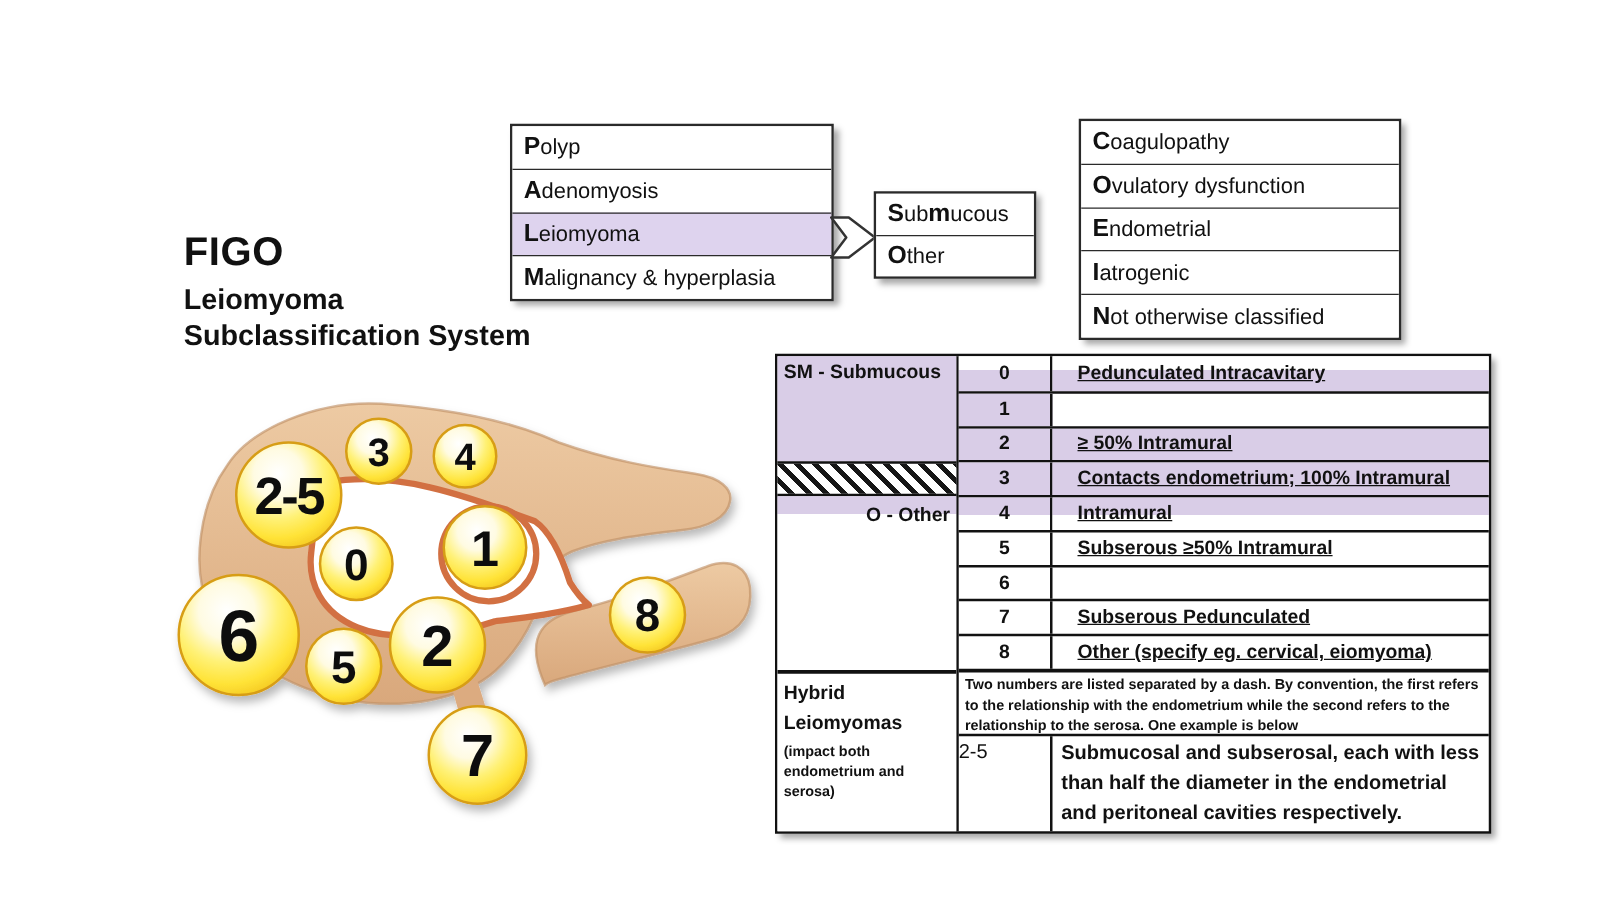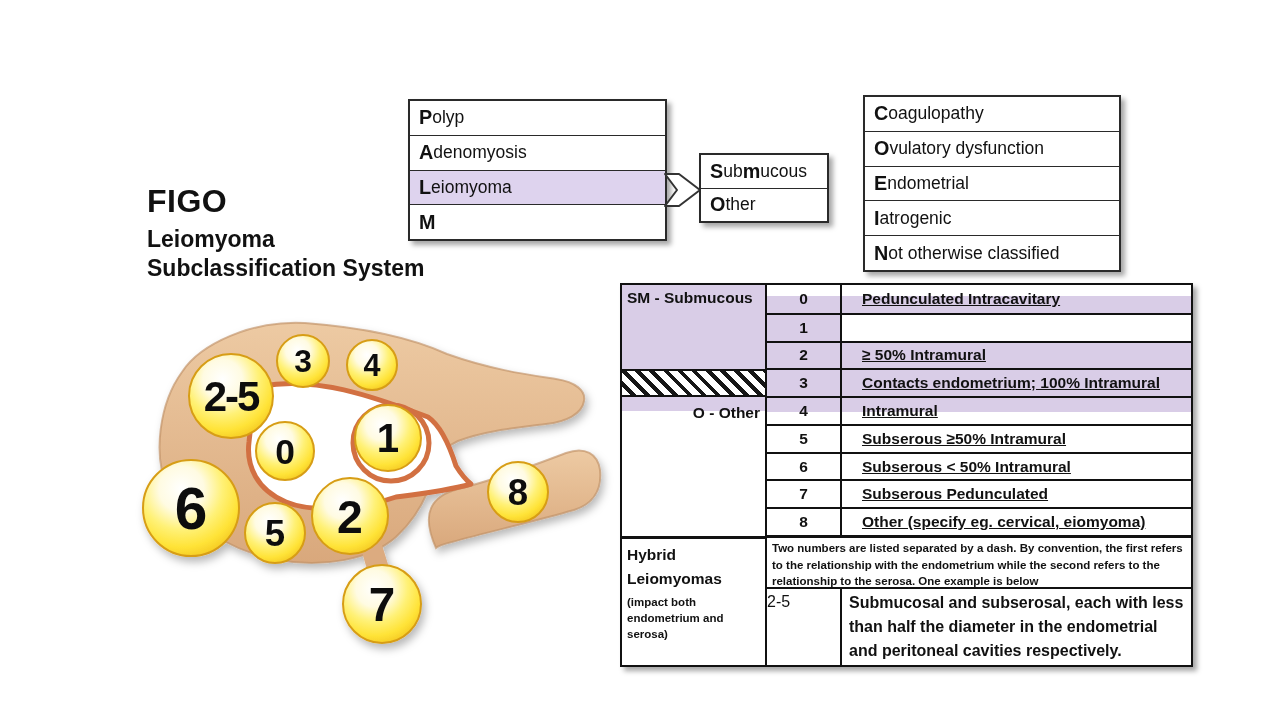--- a/index.html
+++ b/index.html
@@ -137,20 +137,21 @@
       <div class="lrow">
         <span class="fl">A</span>
         <span>denomyosis</span>
       </div>
       <div class="lrow hl">
         <span class="fl">L</span>
         <span>eiomyoma</span>
       </div>
       <div class="lrow">
         <span class="fl">M</span>
+        <span>alignancy &amp; hyperplasia</span>
       </div>
     </div>
 
   <svg class="layer arrow" width="44" height="54" viewBox="0 0 44 54">
     <polygon points="3,11 17,11 38,27 17,43 3,43 15,27" fill="#ffffff" stroke="#333333" stroke-width="2" stroke-linejoin="round"></polygon>
   </svg>
 
   <div class="layer lbox branch-box" id="branch-box">
       <div class="lrow">
         <span class="fl">S</span>
@@ -211,21 +212,20 @@
             <div class="tnum tint-full">3</div>
             <div class="tdesc tint-full">Contacts endometrium; 100% Intramural</div>
           </div><div class="trow">
             <div class="tnum tint-bottom">4</div>
             <div class="tdesc tint-bottom">Intramural</div>
           </div><div class="trow">
             <div class="tnum">5</div>
             <div class="tdesc">Subserous ≥50% Intramural</div>
           </div><div class="trow">
             <div class="tnum">6</div>
-            <div class="tdesc">Subserous &lt; 50% Intramural</div>
           </div><div class="trow">
             <div class="tnum">7</div>
             <div class="tdesc">Subserous Pedunculated</div>
           </div><div class="trow">
             <div class="tnum">8</div>
             <div class="tdesc">Other (specify eg. cervical, eiomyoma)</div>
           </div></div>
       <div class="note">Two numbers are listed separated by a dash. By convention, the first refers to the relationship with the endometrium while the second refers to the relationship to the serosa. One example is below</div>
       <div class="ex-row">
         <div class="ex-num">2-5</div>

